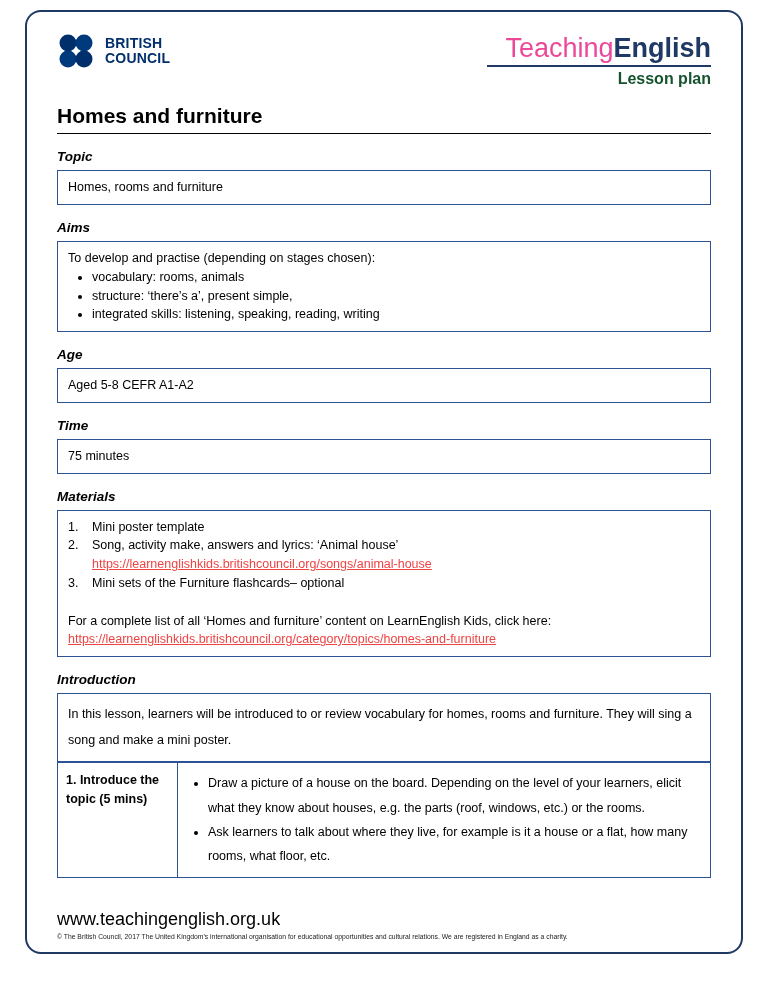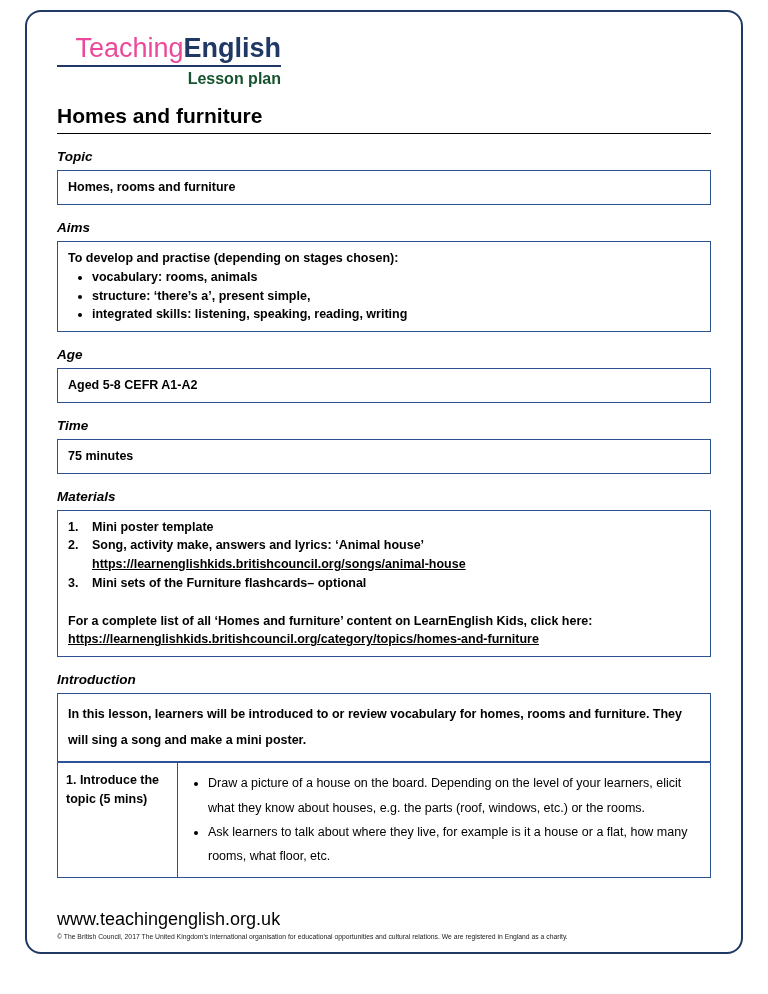--- a/index.html
+++ b/index.html
@@ -38,25 +38,24 @@
   .title-rule { border: none; border-top: 1.5px solid #000; margin-top: 5px; }
 
   
   .section h2 { font-size: 13.5px; font-weight: bold; margin: 15px 0 6px 0; font-style: italic; }
   .box {
     border: 1.7px solid #2E5395;
     padding: 7px 10px;
     font-size: 12.5px;
     line-height: 1.5;
     background: #fff;
-    font-weight: bold;
   }
   .box ul { margin: 0 0 0 10px; padding-left: 14px; }
   .box ul li { margin: 0; }
-  a.link { color: #000000; text-decoration: underline; cursor: pointer; }
+  a.link { color: #ef4444; text-decoration: underline; cursor: pointer; }
 
   
   .materials-list { list-style: none; }
   .materials-list li { display: flex; }
   .materials-list .num { width: 24px; flex: 0 0 24px; }
   .materials-note { margin-top: 19px; }
 
   
   .box.roomy { line-height: 2.05; padding: 8px 10px; }
 
@@ -72,20 +71,32 @@
   .page-footer { margin-top: auto; padding-top: 12px; }
   .site-url { font-size: 18px; }
   .copyright { font-size: 6.8px; color: #222; margin-top: 3px; }
 </style>
 </head>
 <body>
 
 <div class="page">
 
   <header class="header">
+    <div class="bc-logo">
+      <svg class="bc-dots" viewBox="0 0 40 34" aria-hidden="true">
+        <circle cx="11" cy="9" r="8.5" fill="#002F6C"></circle>
+        <circle cx="27" cy="9" r="8.5" fill="#003A7C"></circle>
+        <circle cx="11" cy="25" r="8.5" fill="#003A7C"></circle>
+        <circle cx="27" cy="25" r="8.5" fill="#002F6C"></circle>
+      </svg>
+      <div class="bc-text">
+        <span>BRITISH</span>
+        <span>COUNCIL</span>
+      </div>
+    </div>
 
     <div class="te-brand">
       <div class="te-wordmark">
         <span class="te-teaching">Teaching</span><span class="te-english">English</span>
       </div>
       <div class="te-rule"></div>
       <div class="te-lessonplan">Lesson plan</div>
     </div>
   </header>
 

